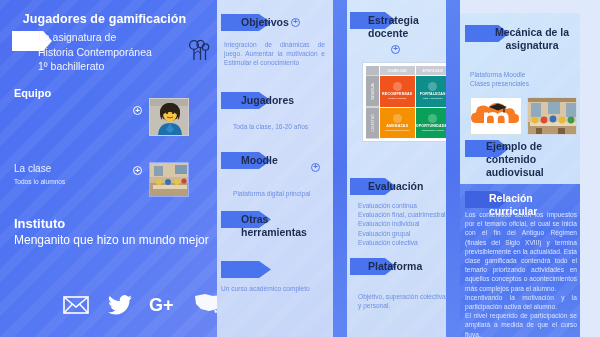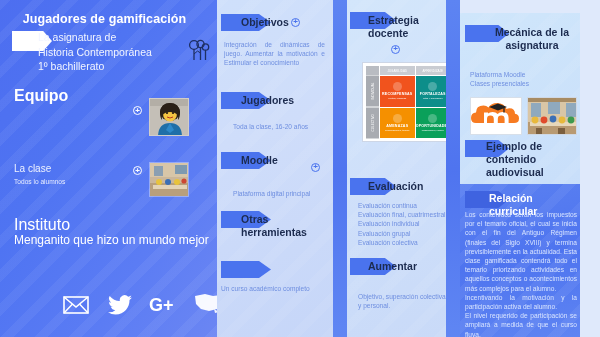--- a/index.html
+++ b/index.html
@@ -37,32 +37,32 @@
     position:absolute; left:12px; top:31px; width:40px; height:20px;
     background:#fff;
     clip-path:polygon(0 0, 78% 0, 100% 50%, 78% 100%, 0 100%);
   }
   .c1-sub{
     position:absolute; left:38px; top:30px; width:132px;
     font-size:10.5px; line-height:14.5px; color:#f2f5ff; font-weight:400;
   }
   .trees{ position:absolute; left:186px; top:38px; width:26px; height:24px; }
   .c1-equipo{
-    position:absolute; left:14px; top:87px; font-size:16px; font-weight:700;
+    position:absolute; left:14px; top:87px; font-size:11px; font-weight:700;
   }
   .person{ position:absolute; }
   .p-name{ font-size:10px; color:#eef2ff; font-weight:400; }
   .p-desc{ font-size:6.6px; line-height:9.2px; color:#e7ecff; width:133px; }
   .plus{
     position:absolute; width:9px; height:9px; border-radius:50%;
     border:1.4px solid #fff; color:#fff; font-size:8px; line-height:7px;
     text-align:center; font-weight:700;
   }
   .thumb{ position:absolute; border:1px solid rgba(255,255,255,.35); }
-  .c1-inst{ position:absolute; left:14px; top:216px; font-size:16px; font-weight:400; }
+  .c1-inst{ position:absolute; left:14px; top:216px; font-size:13px; font-weight:700; }
   .c1-inst2{ position:absolute; left:14px; top:233px; font-size:12px; font-weight:400; color:#fff;}
   .social{ position:absolute; left:18px; top:290px; width:190px; height:28px; }
   .social > *{ position:absolute; }
 
   
   .lightcol{ position:relative; overflow:hidden; }
   .c2{ width:116px; flex:0 0 116px;
        background:linear-gradient(160deg,#cfe0fb 0%,#cfddfa 40%,#c6d6f8 100%); }
   .divider{ width:14px; flex:0 0 14px;
        background:linear-gradient(180deg,#5d84f2 0%,#4f74ef 50%,#5f86f3 100%); }
@@ -282,21 +282,21 @@
     <div class="hdr" style="left:21px; top:180px;">Evaluación</div>
     <div style="position:absolute; left:11px; top:201px; width:90px;">
       <div class="body-txt" style="position:static;">Evaluación continua</div>
       <div class="body-txt" style="position:static;">Evaluación final, cuatrimestral</div>
       <div class="body-txt" style="position:static;">Evaluación individual</div>
       <div class="body-txt" style="position:static;">Evaluación grupal</div>
       <div class="body-txt" style="position:static;">Evaluación colectiva</div>
     </div>
 
     <div class="chev" style="left:3px; top:258px; width:46px;"></div>
-    <div class="hdr" style="left:21px; top:260px;">Aumentar</div>
+    <div class="hdr" style="left:21px; top:260px;">Plataforma</div>
     <div class="body-txt" style="left:11px; top:292px; width:88px;">Objetivo, superación colectiva y personal.</div>
   </div>
 
   <div class="divider"></div>
 
   <div class="lightcol c4 stripes">
 
     <div class="chev" style="left:5px; top:12px; width:44px;"></div>
     <div class="hdr" style="left:29px; top:13px; width:86px; text-align:center;">
       <div>Mecánica de la</div>

